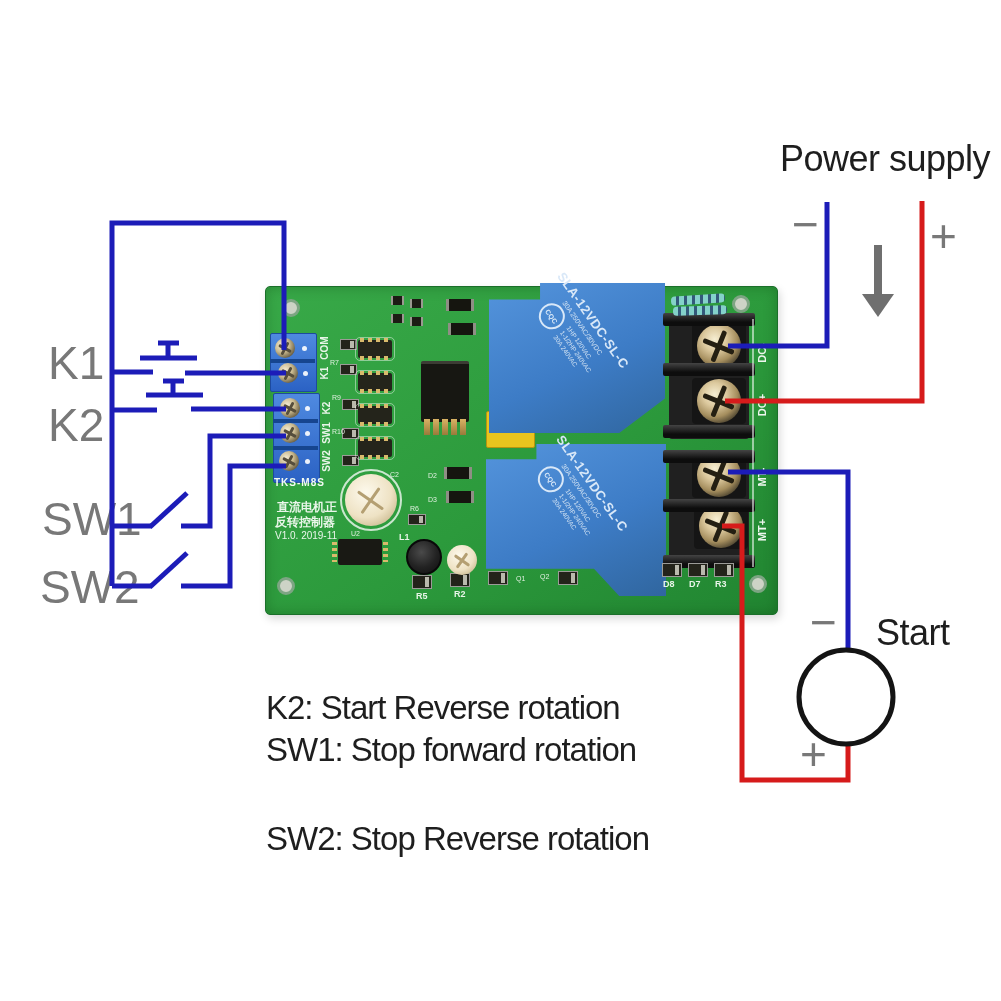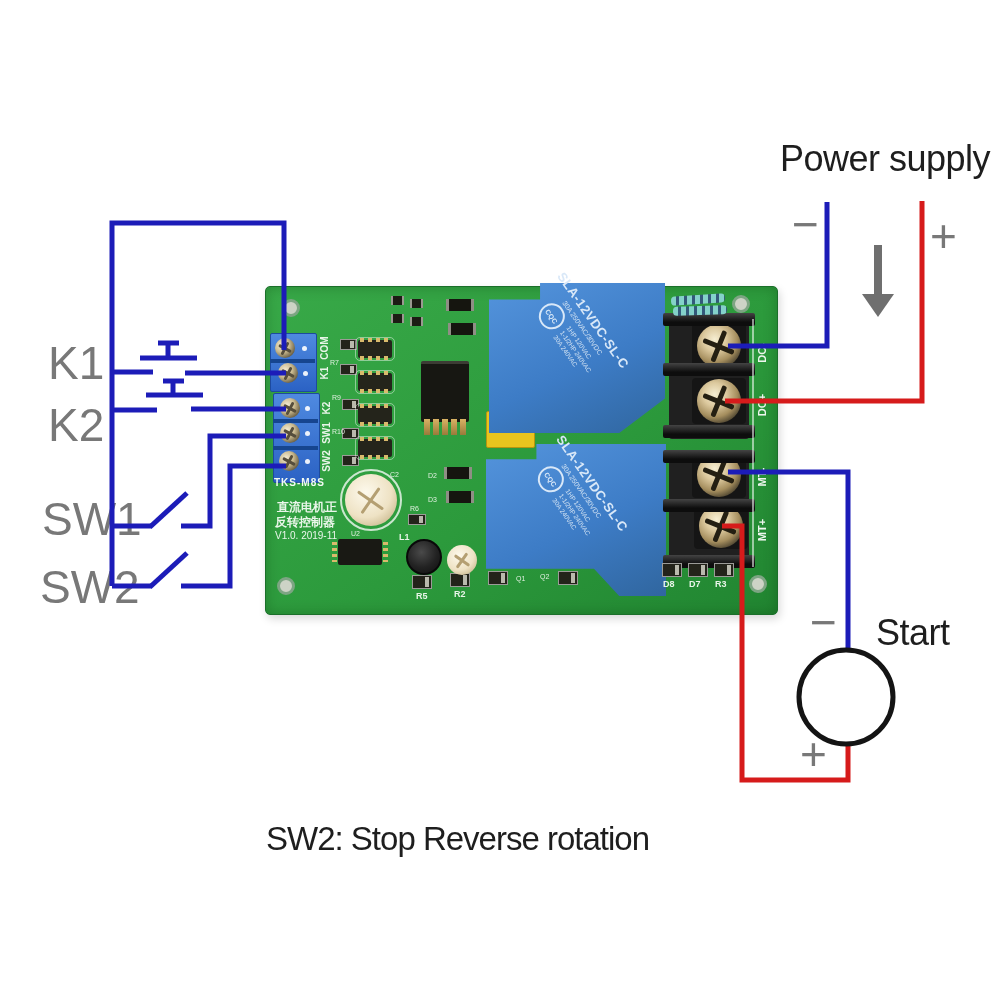--- a/index.html
+++ b/index.html
@@ -317,15 +317,17 @@
 
   <div class="big-label" style="left:876px;top:612px;">Start</div>
   <div class="sign" style="left:810px;top:599px;">−</div>
   <div class="sign" style="left:800px;top:731px;">+</div>
 
   <div class="sw-label" style="left:48px;top:336px;">K1</div>
   <div class="sw-label" style="left:48px;top:398px;">K2</div>
   <div class="sw-label" style="left:42px;top:492px;">SW1</div>
   <div class="sw-label" style="left:40px;top:560px;">SW2</div>
 
+  <div class="legend-line" style="left:266px;top:689px;">K2: Start Reverse rotation</div>
+  <div class="legend-line" style="left:266px;top:731px;">SW1: Stop forward rotation</div>
   <div class="legend-line" style="left:266px;top:772px;margin-top:48px;">SW2: Stop Reverse rotation</div>
 
 </div>
 
 </body></html>

